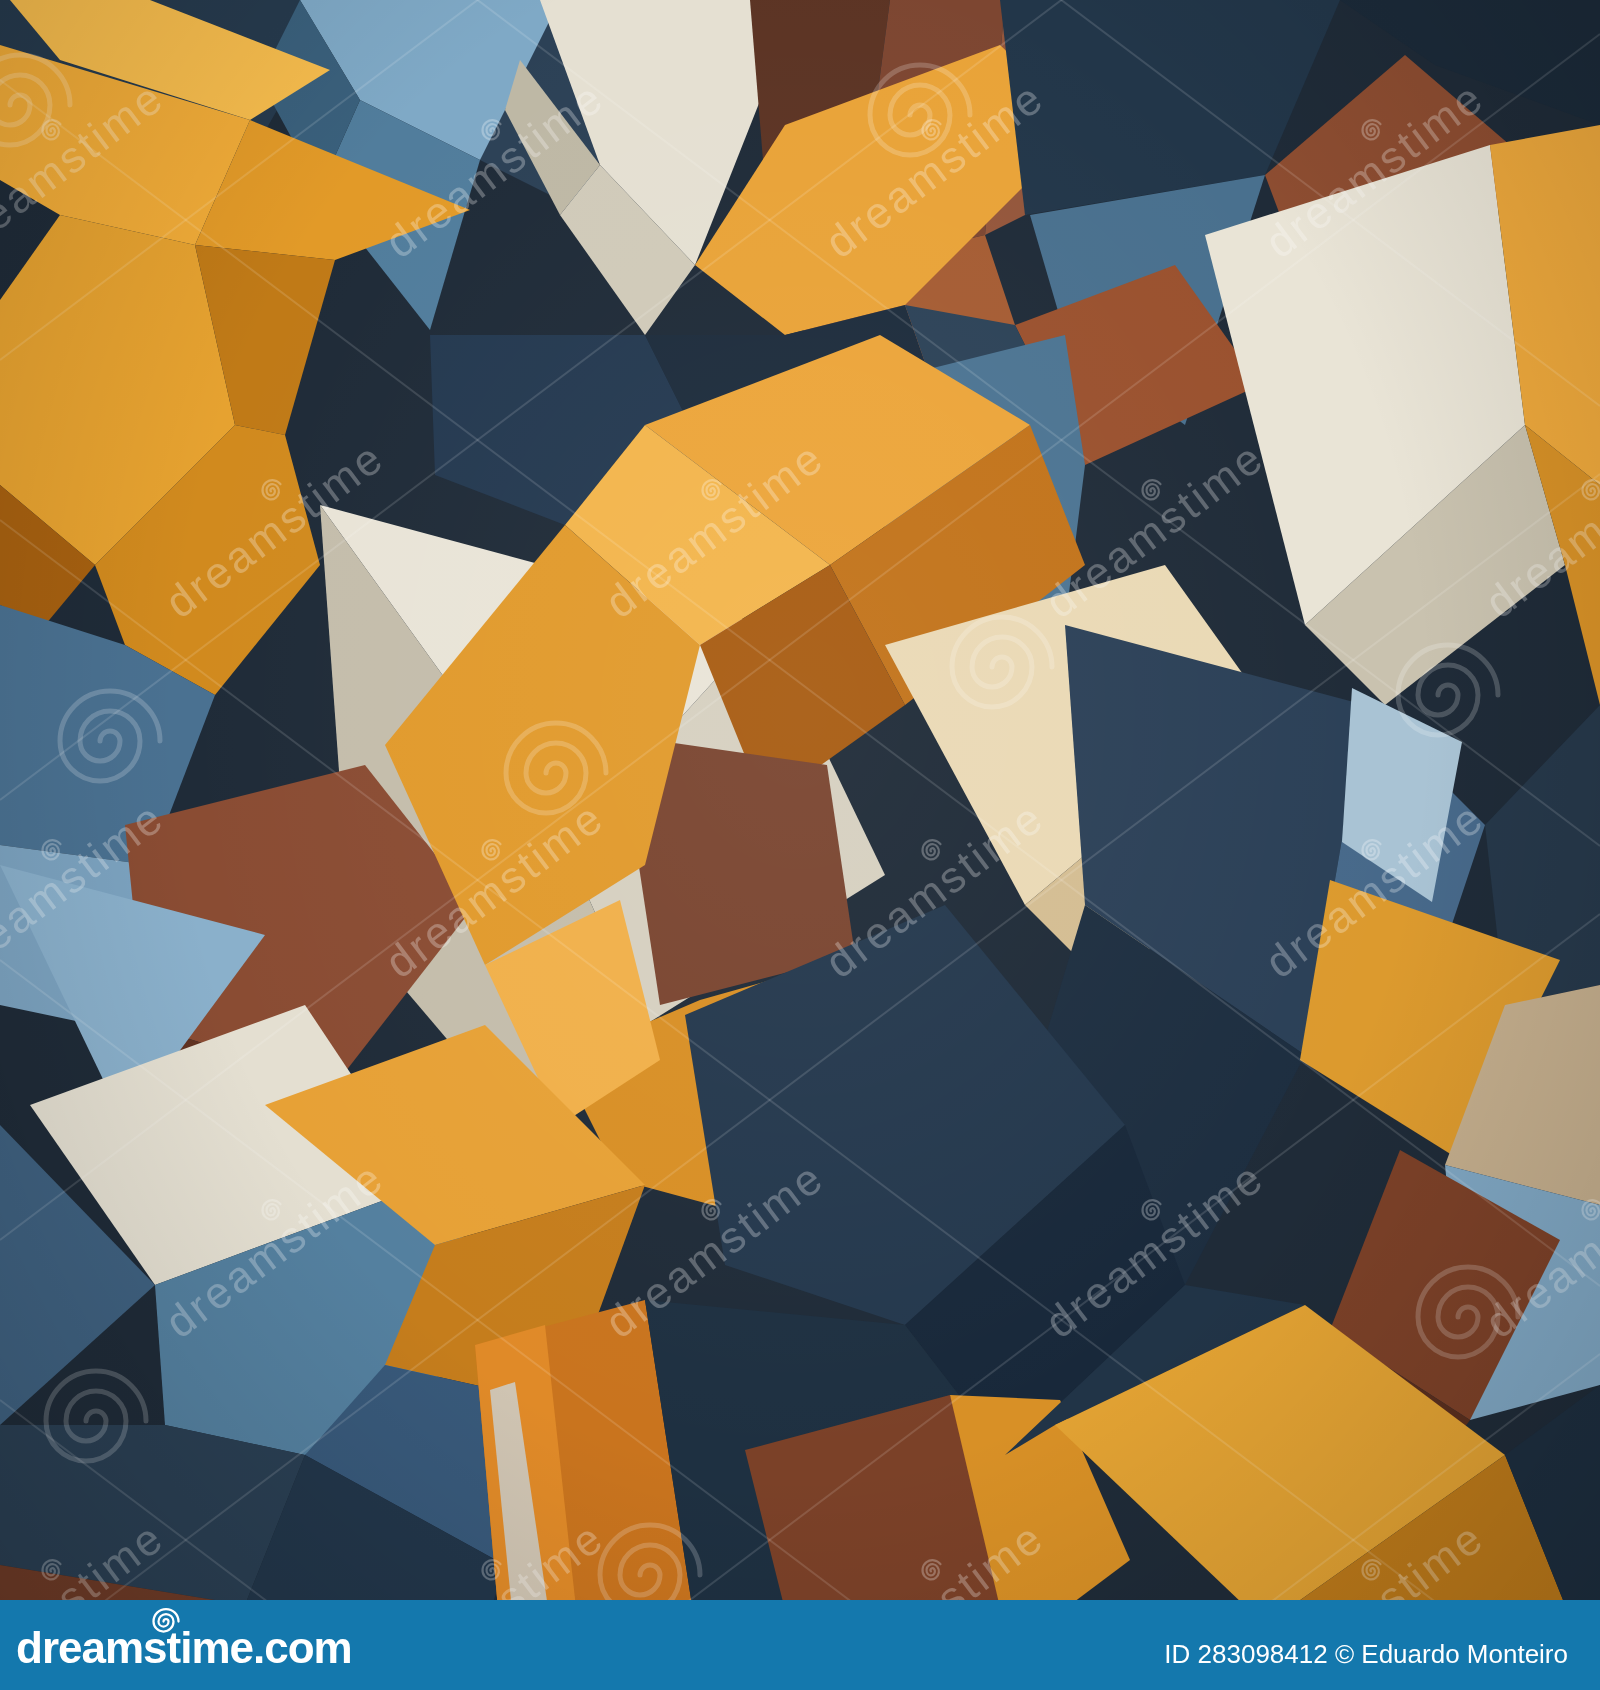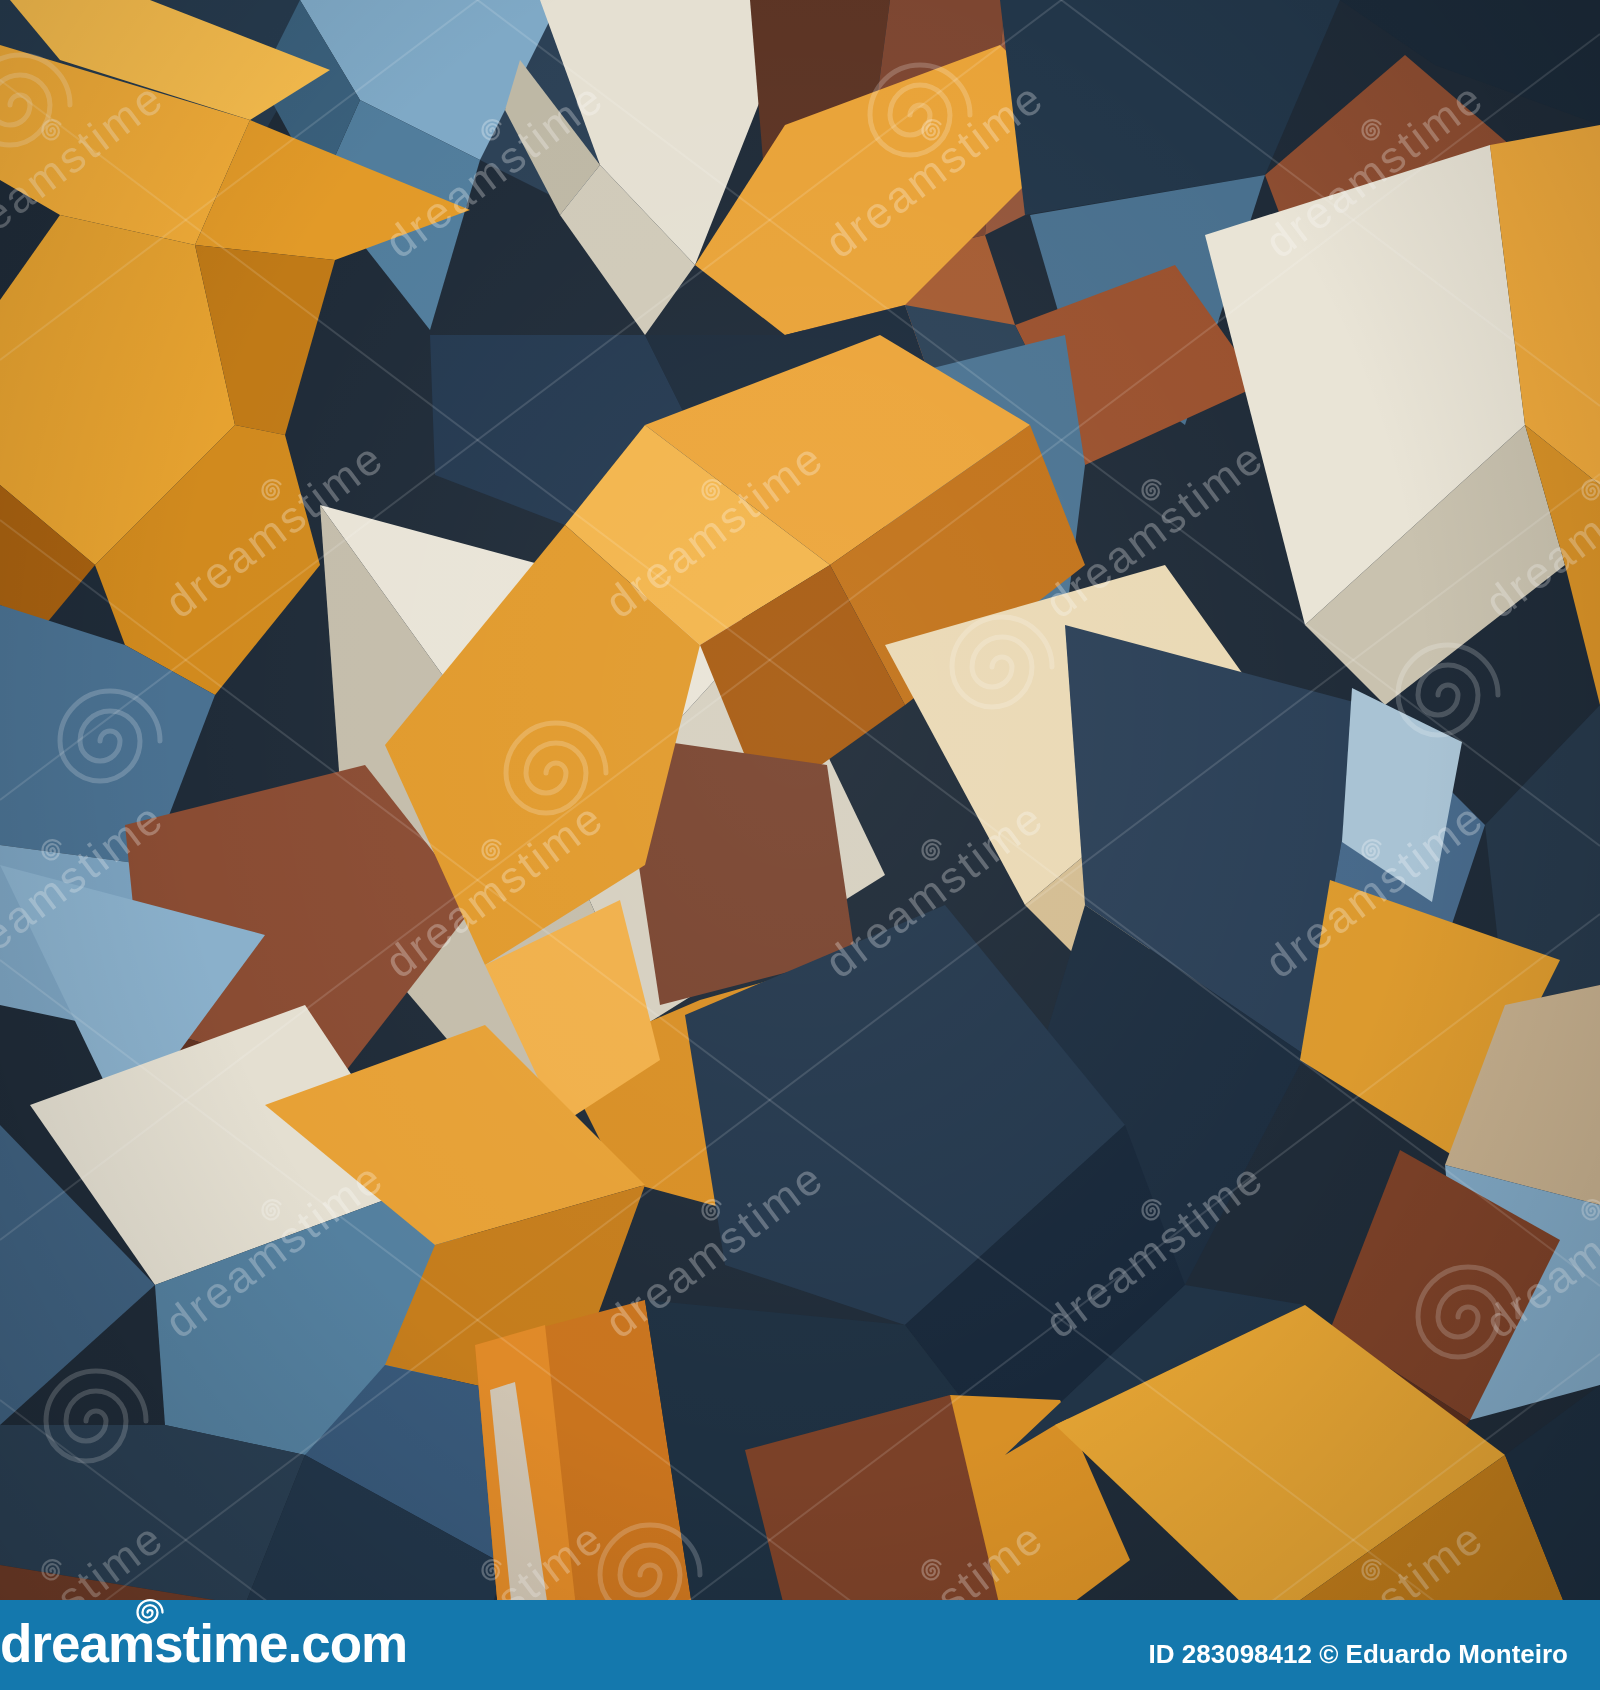--- a/index.html
+++ b/index.html
@@ -16,35 +16,36 @@
     background:radial-gradient(ellipse at 50% 42%, rgba(255,255,255,0.05) 0%, rgba(0,0,0,0) 55%, rgba(0,0,0,0.18) 100%);
   }
   .footer{
     position:absolute;left:0;top:1600px;width:1600px;height:90px;
     display:flex;align-items:flex-end;
     box-sizing:border-box;
     padding-bottom:20px;
   }
   .logo{
     position:relative;
+    margin-left:16px;
     font-weight:700;
-    font-size:53px;
+    font-size:44px;
     line-height:1;
     letter-spacing:-1px;
     color:#ffffff;
   }
   .logo-spiral{
     position:absolute;
     left:134px;top:-20px;
     width:32px;height:28px;
   }
   .credit{
     margin-left:auto;
     margin-right:32px;
-    font-weight:700;
+    font-weight:400;
     font-size:26px;
     line-height:1.2;
     color:#ffffff;
   }
 </style>
 </head>
 <body>
 
 <div class="stage" role="img" aria-label="Abstract 3D polygonal pattern stock photo preview with dreamstime watermark">
 

